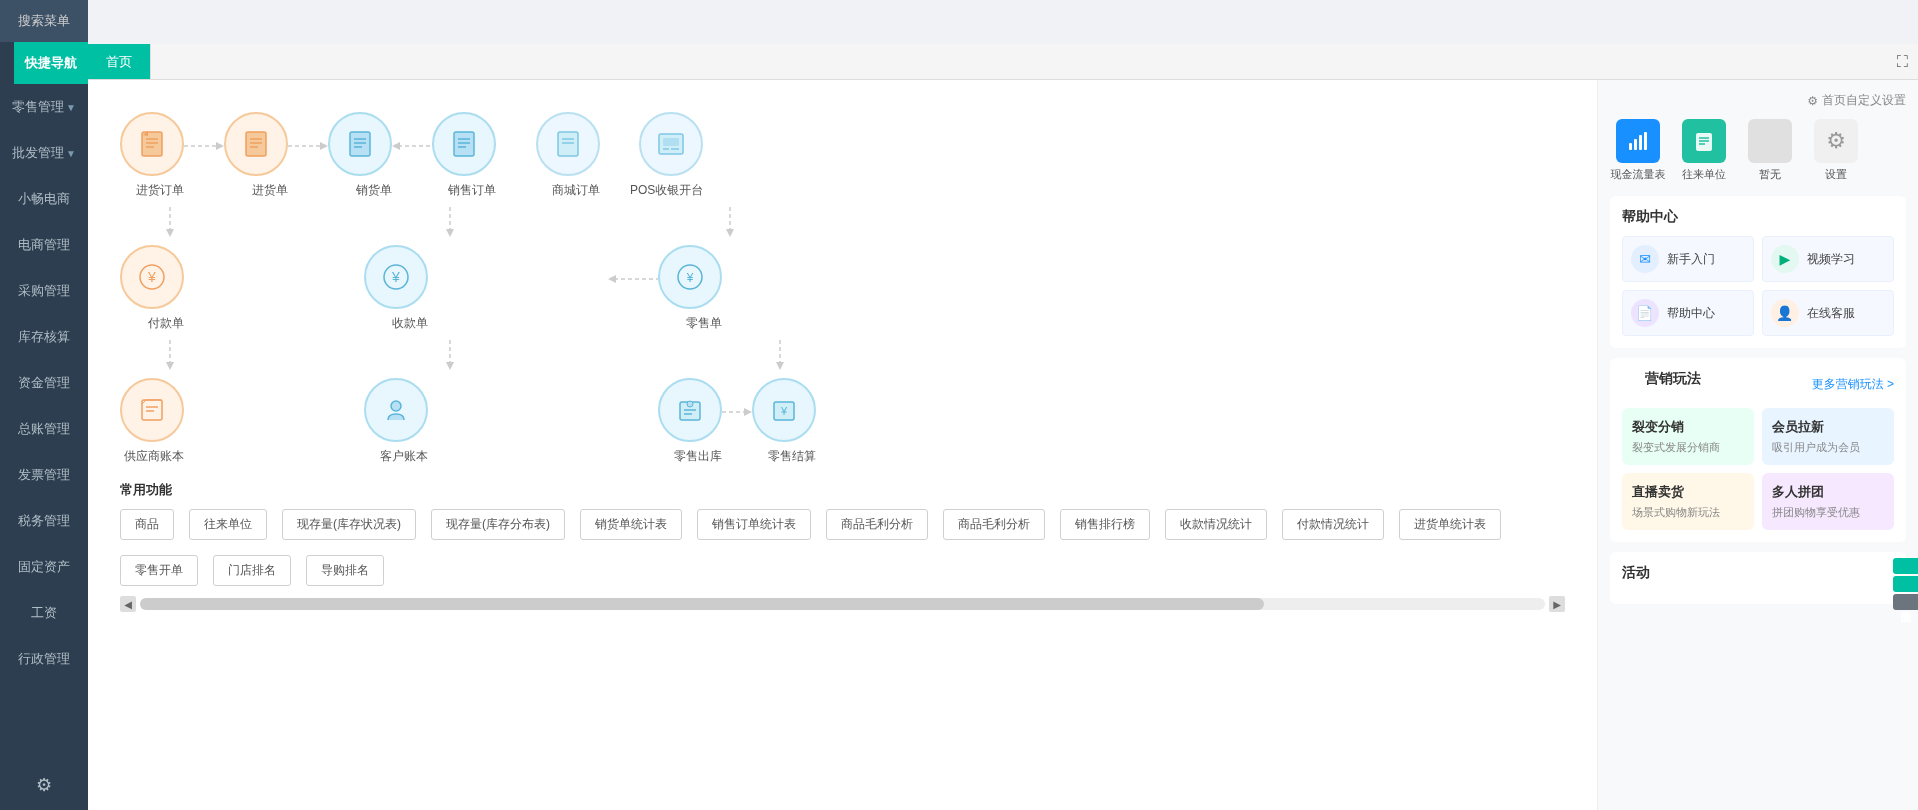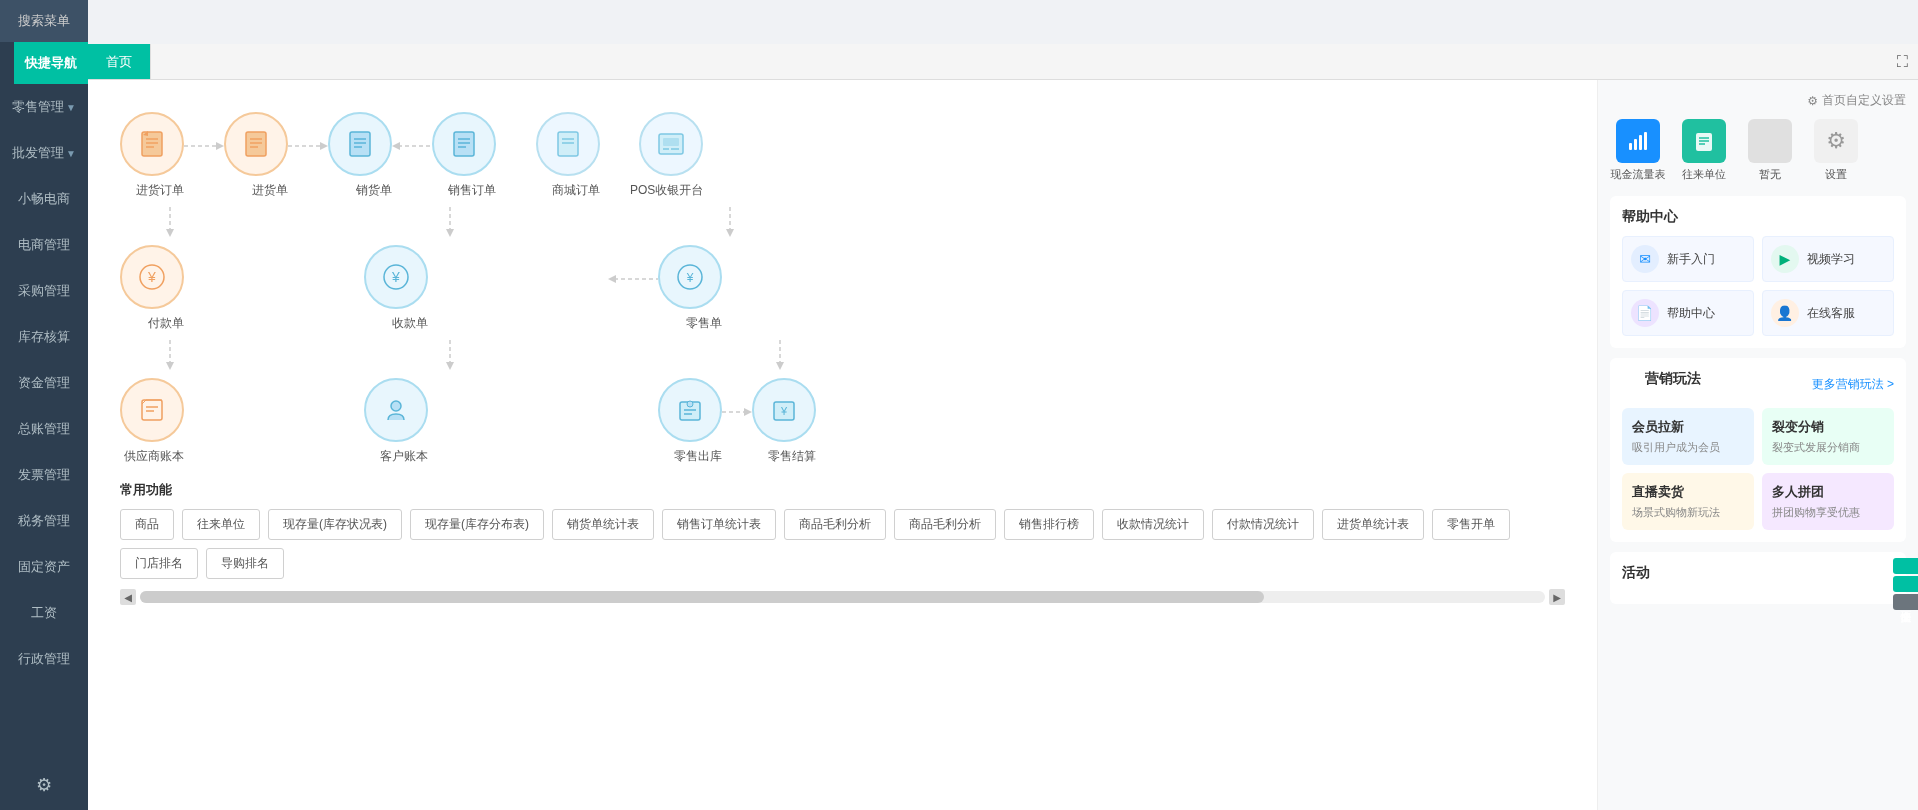--- a/index.html
+++ b/index.html
@@ -161,21 +161,21 @@
     }
     .common-func-title {
       font-size: 13px;
       color: #333;
       margin-bottom: 10px;
       font-weight: bold;
     }
     .func-grid {
       display: flex;
       flex-wrap: wrap;
-      gap: 8px;
+      gap: 15px;
     }
     .func-btn {
       border: 1px solid #d0d0d0;
       background: #fff;
       padding: 6px 14px;
       border-radius: 3px;
       font-size: 12px;
       color: #555;
       cursor: pointer;
       white-space: nowrap;
@@ -794,27 +794,27 @@
           </div>
         </div>
       </div>
 
       <div class="marketing-section">
         <div class="section-header">
           <span class="section-title">营销玩法</span>
           <span class="more-link">更多营销玩法 &gt;</span>
         </div>
         <div class="marketing-grid">
+          <div class="marketing-item" style="background:#e8fff5;">
+            <div class="marketing-item-title">裂变分销</div>
+            <div class="marketing-item-desc">裂变式发展分销商</div>
+          </div>
           <div class="marketing-item" style="background:#e8f4ff;">
             <div class="marketing-item-title">会员拉新</div>
             <div class="marketing-item-desc">吸引用户成为会员</div>
-          </div>
-          <div class="marketing-item" style="background:#e8fff5;">
-            <div class="marketing-item-title">裂变分销</div>
-            <div class="marketing-item-desc">裂变式发展分销商</div>
           </div>
           <div class="marketing-item" style="background:#fff8e8;">
             <div class="marketing-item-title">直播卖货</div>
             <div class="marketing-item-desc">场景式购物新玩法</div>
           </div>
           <div class="marketing-item" style="background:#f5e8ff;">
             <div class="marketing-item-title">多人拼团</div>
             <div class="marketing-item-desc">拼团购物享受优惠</div>
           </div>
         </div>

